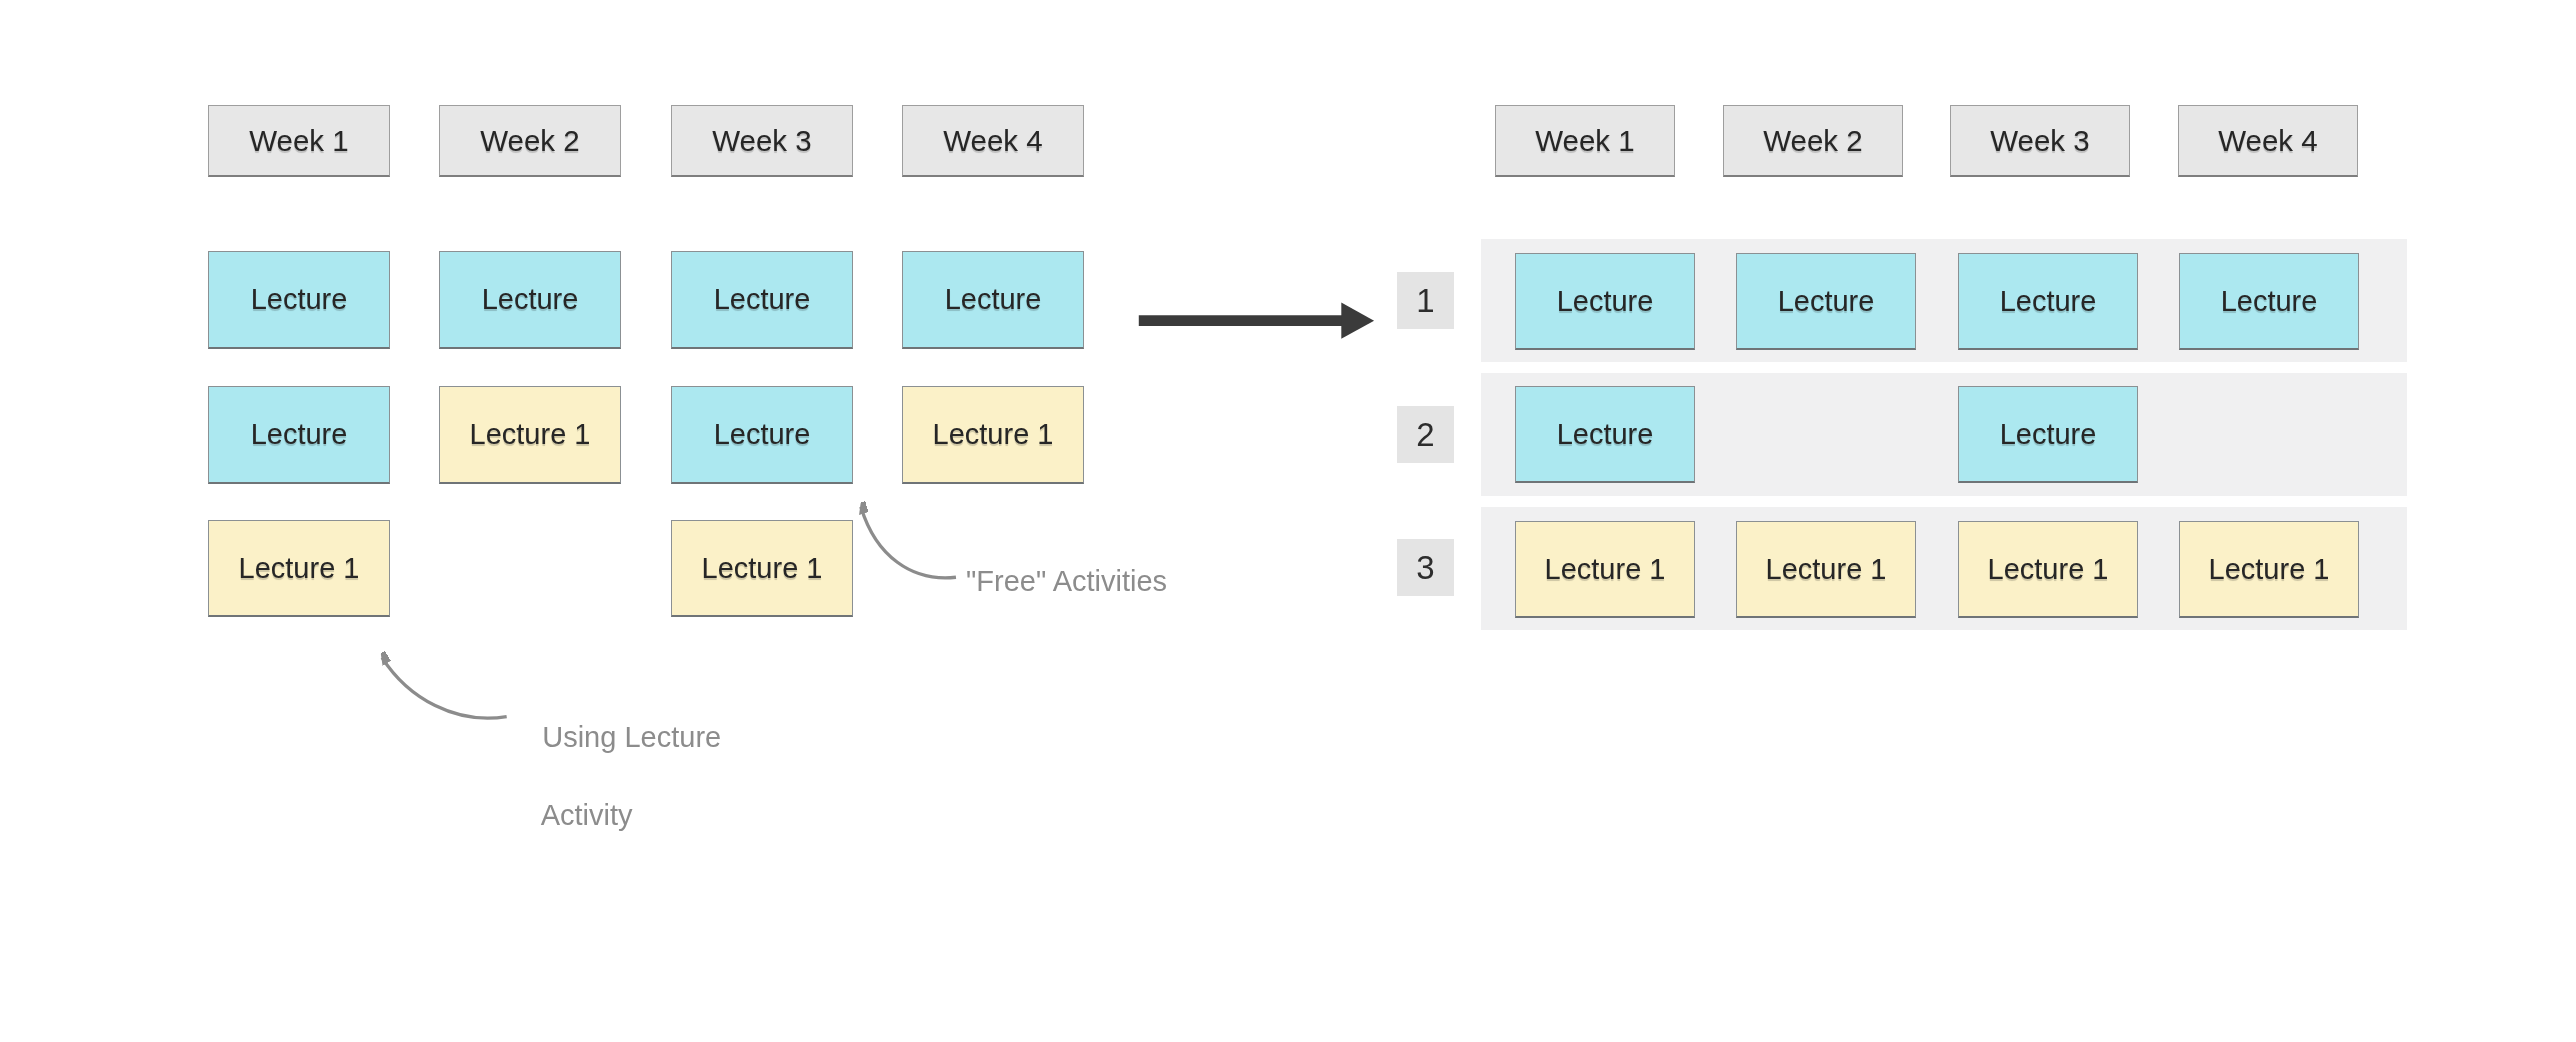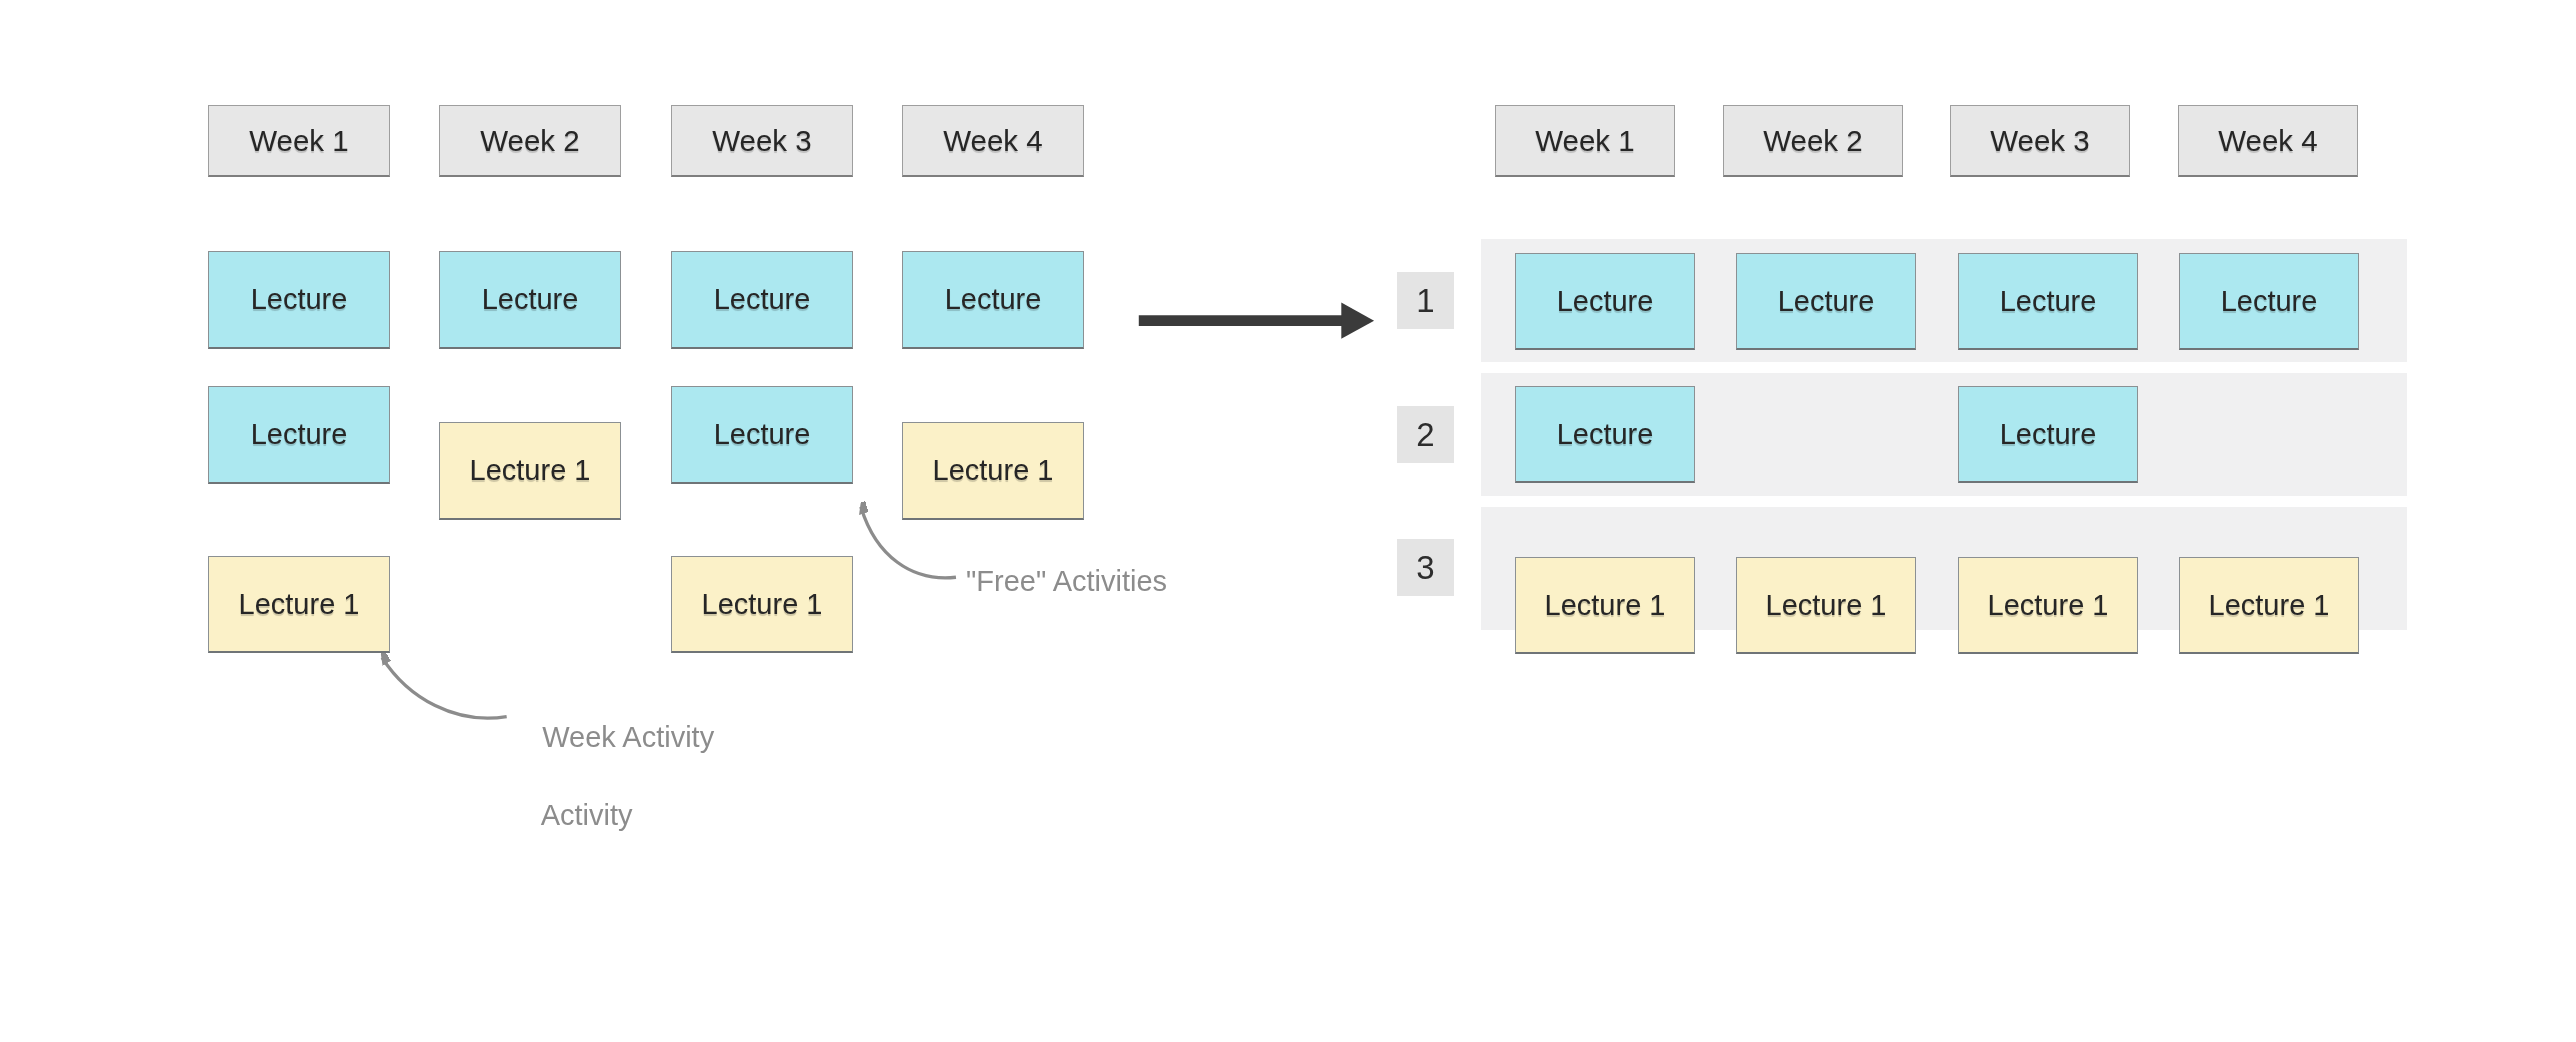--- a/index.html
+++ b/index.html
@@ -23,21 +23,21 @@
     border-bottom: 2.5px solid var(--box-border-dark, #6f7477);
     text-shadow: 0 1.6px 0.8px rgba(0,0,0,0.18);
   }
   .box.week {
     background: var(--header-fill, #e7e7e7);
     border-color: var(--header-border, #9e9e9e);
     border-bottom-color: var(--header-border-dark, #7e7e7e);
     font-size: 29.5px;
   }
   .box.lecture  { background: var(--lecture-fill, #ace8f0); text-align: center; }
-  .box.template { background: var(--template-fill, #fbf1c8); margin-top: 36px; }
+  .box.template { background: var(--template-fill, #fbf1c8); }
   .band {
     position: absolute;
     left: 1481px;
     width: 926px;
     height: 123px;
     background: var(--band-fill, #f0f0f1);
   }
   .row-label {
     position: absolute;
     left: 1397px;
@@ -94,21 +94,21 @@
   <div class="box lecture" style="left:208px;  top:386px; width:182px; height:98px;">Lecture</div>
   <div class="box template" style="left:439px;  top:386px; width:182px; height:98px;">Lecture 1</div>
   <div class="box lecture" style="left:671px;  top:386px; width:182px; height:98px;">Lecture</div>
   <div class="box template" style="left:902px; top:386px; width:182px; height:98px;">Lecture 1</div>
 
   <div class="box template" style="left:208px; top:520px; width:182px; height:97px;">Lecture 1</div>
   <div class="box template" style="left:671px; top:520px; width:182px; height:97px;">Lecture 1</div>
 
   <div class="annotation" style="left:966px; top:562px;">"Free" Activities</div>
   <div class="annotation" style="left:510px; top:679px;">
-    <span>Week Activity</span><br>
+    <span>Using Lecture</span><br>
     <span>Activity</span>
   </div>
 
   <div class="box week" style="left:1495px; top:105px; width:180px; height:72px;">Week 1</div>
   <div class="box week" style="left:1723px; top:105px; width:180px; height:72px;">Week 2</div>
   <div class="box week" style="left:1950px; top:105px; width:180px; height:72px;">Week 3</div>
   <div class="box week" style="left:2178px; top:105px; width:180px; height:72px;">Week 4</div>
 
   <div class="band" style="top:239px;"></div>
   <div class="band" style="top:373px;"></div>

